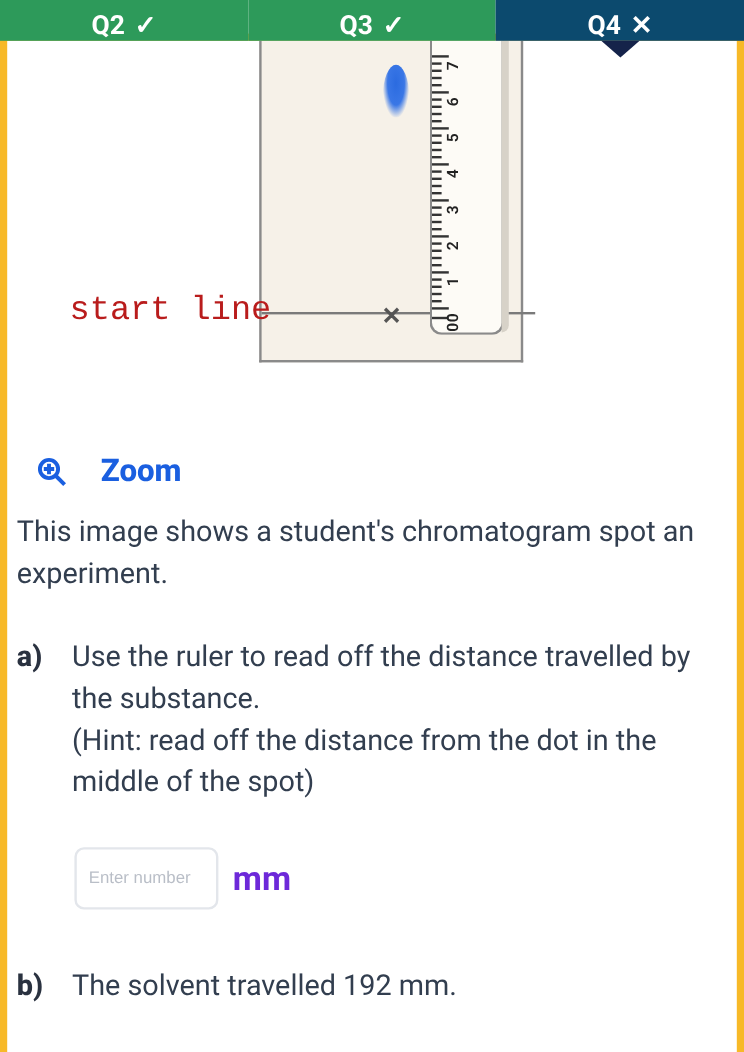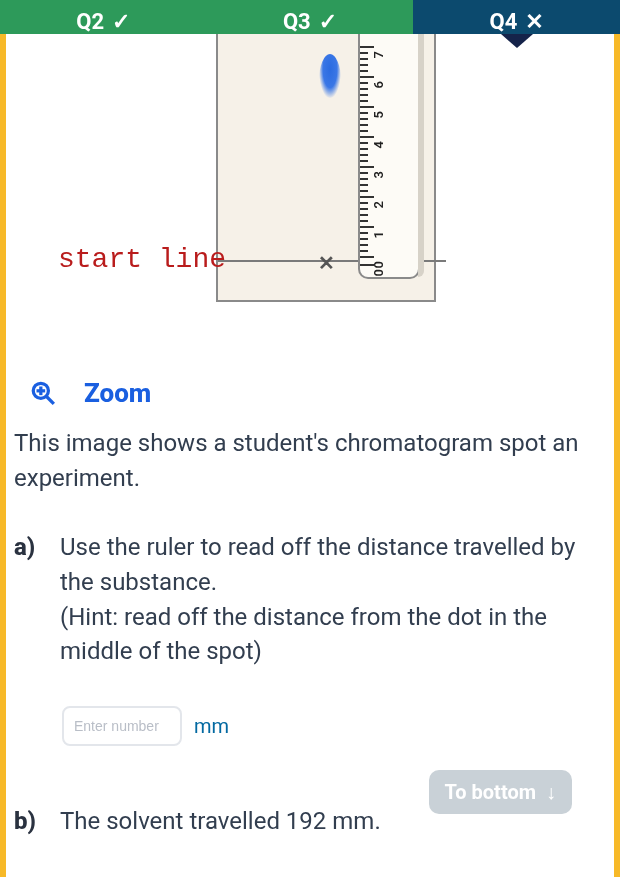--- a/index.html
+++ b/index.html
@@ -184,29 +184,29 @@
   .answer-row {
     position: absolute;
     top: 672px;
     left: 56px;
     display: flex;
     align-items: center;
     gap: 12px;
   }
   .answer-input {
     width: 120px;
-    height: 40px;
+    height: 52px;
     border: 2px solid #e3e6eb;
     border-radius: 8px;
     padding: 0 10px;
     font-size: 16px;
     color: #323e4f;
   }
   .answer-input::placeholder { color: #b9bec7; font-size: 14px; }
-  .unit { font-size: 20px; color: #0369a1; }
+  .unit { font-size: 28px; color: #6d28d9; font-weight: bold; }
 
   .float-btn {
     position: absolute;
     background: #c9d1d7;
     color: #fff;
     font-weight: 700;
     font-size: 20px;
     padding: 10px 16px;
     border-radius: 10px;
     display: flex;
@@ -319,23 +319,19 @@
   <div class="part part-a">
     <div class="letter">a)</div>
     <div id="part-a-text">Use the ruler to read off the distance travelled by the substance.<br>(Hint: read off the distance from the dot in the middle of the spot)</div>
   </div>
 
   <div class="answer-row">
     <input class="answer-input" type="text" placeholder="Enter number" style="">
     <span class="unit">mm</span>
   </div>
 
-  <div class="float-btn btn-bottom">
-    <span>To bottom</span>
-    <span class="arrow">↓</span>
-  </div>
 
   <div class="part part-b">
     <div class="letter">b)</div>
     <div>The solvent travelled 192 mm.</div>
   </div>
 
 </div>
 
 </body></html>

